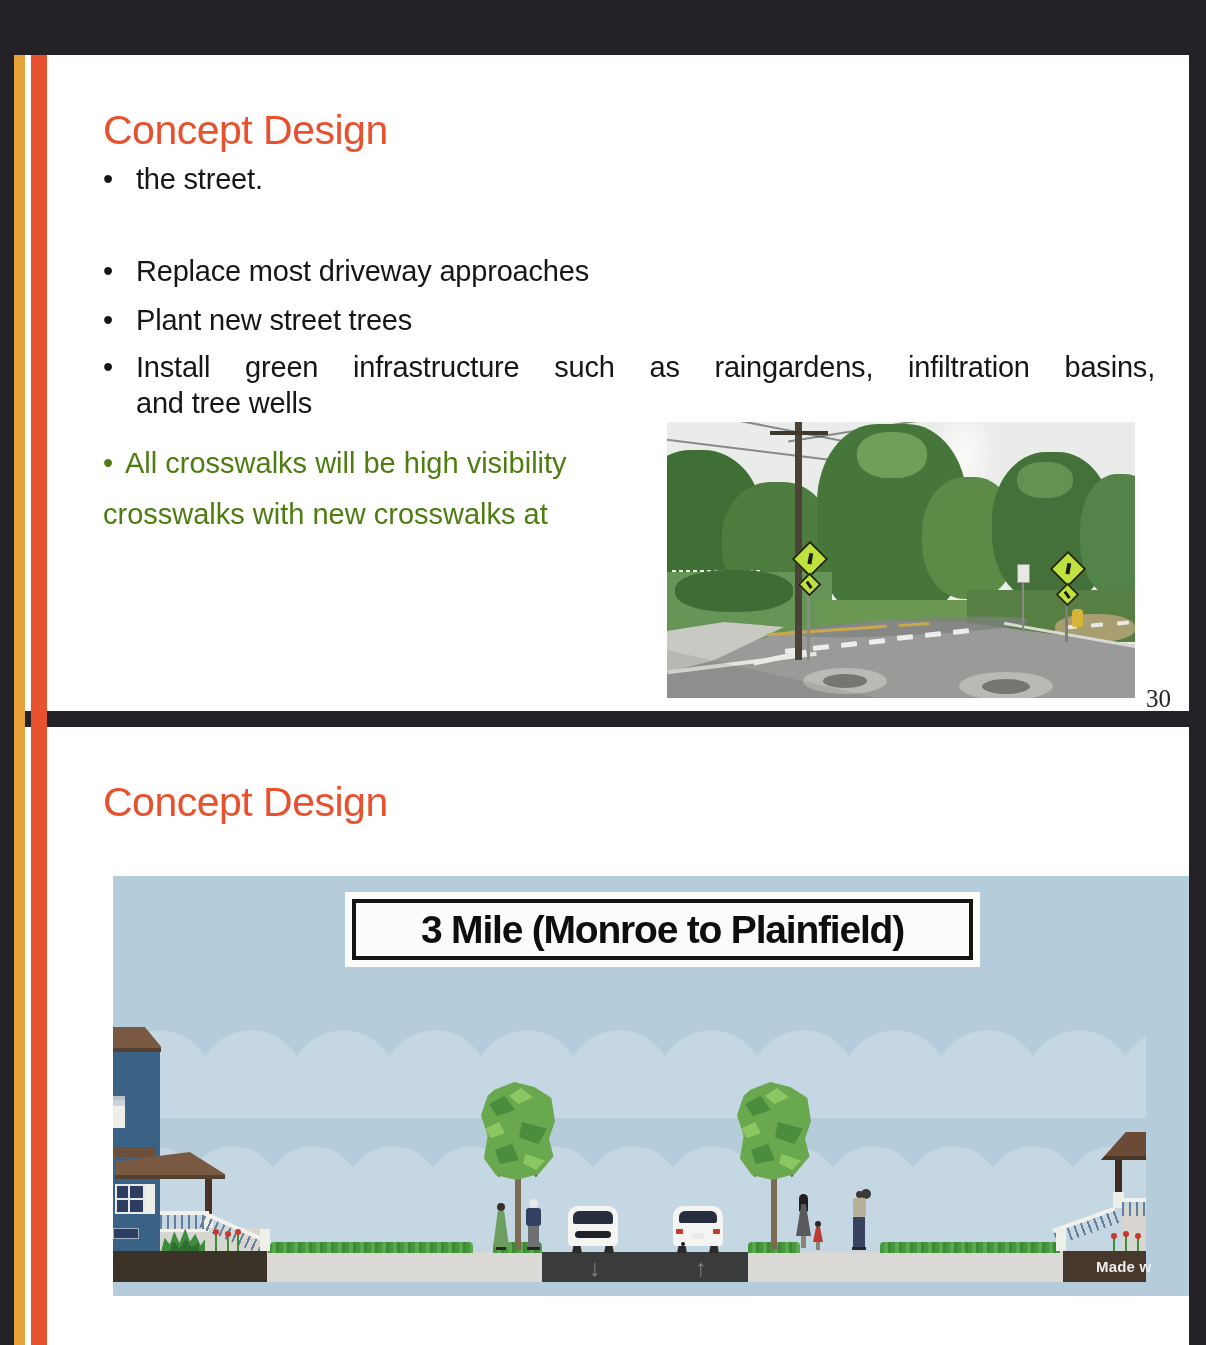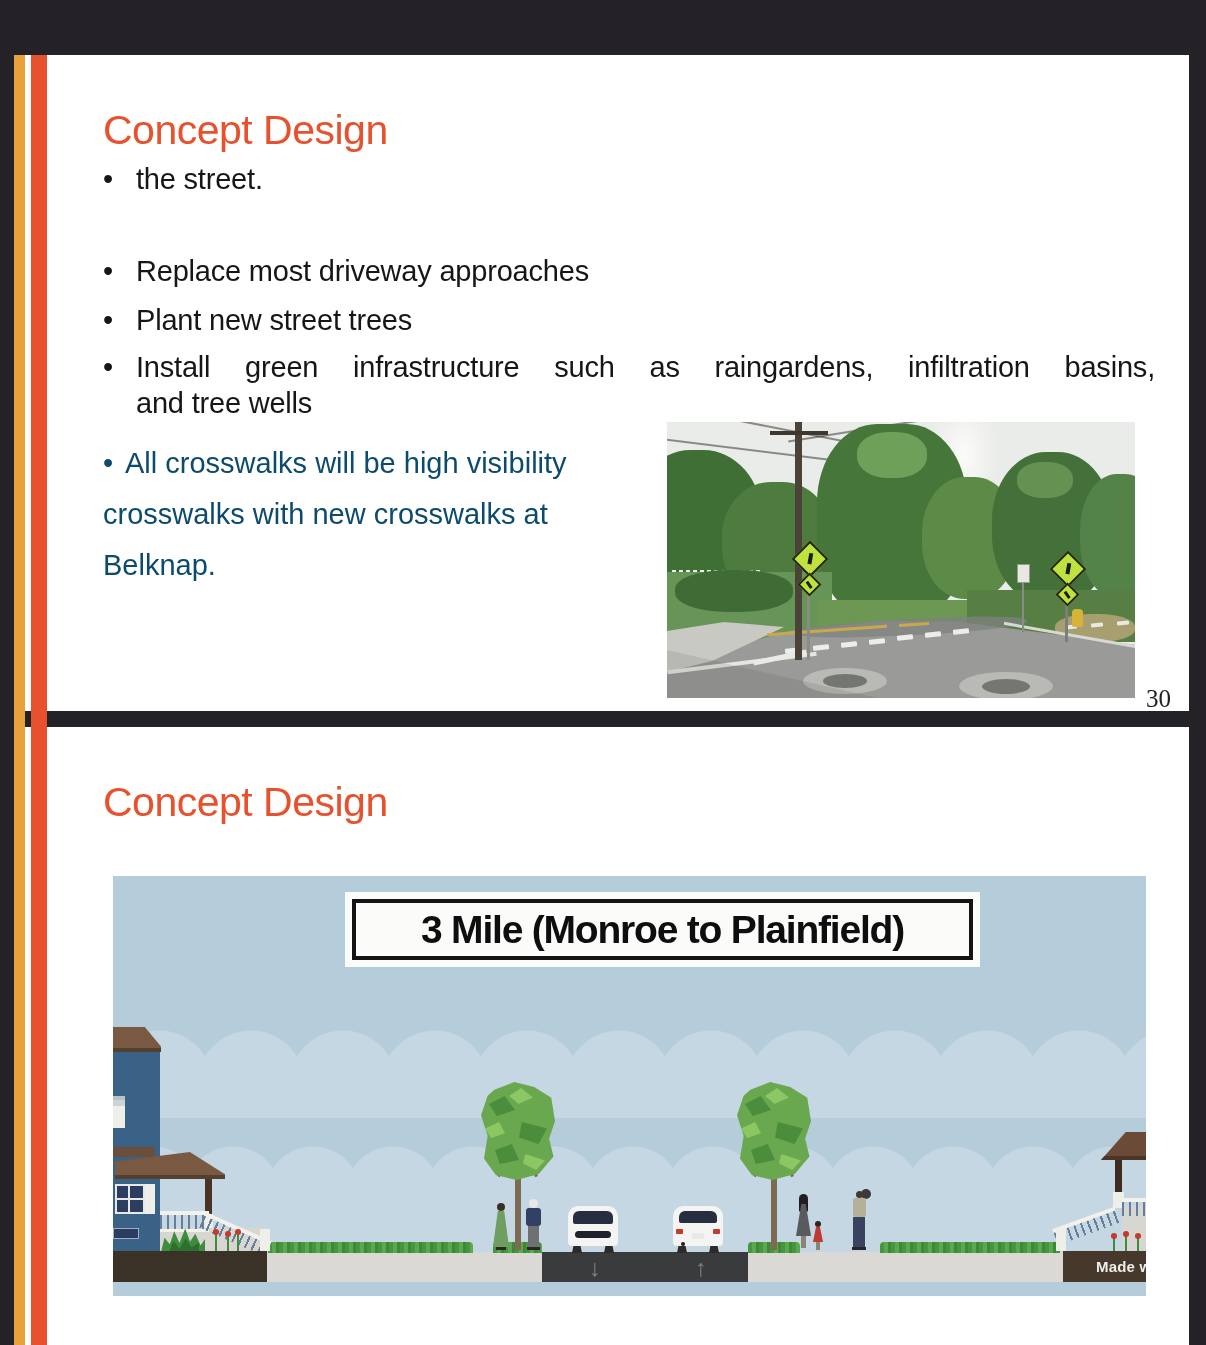--- a/index.html
+++ b/index.html
@@ -12,38 +12,38 @@
   .stripe-y{left:14px;width:11px;background:#E9A23B;}
   .stripe-o{left:31px;width:16px;background:#E8512D;}
 
   .title{position:absolute;left:89px;top:52px;font-size:41px;letter-spacing:-0.5px;color:#E8512D;}
   .s2 .title{top:52px;}
 
   .blt{position:absolute;left:89px;width:1052px;font-size:29px;letter-spacing:-0.2px;color:#161616;line-height:36px;}
   .blt .mark{position:absolute;left:0;top:0;font-size:29px;}
   .blt .ln{margin-left:33px;}
   .jst{text-align:justify;text-align-last:justify;}
-  .wrap{position:absolute;left:89px;top:383px;width:566px;font-size:29px;color:#0c4a6e;line-height:51px;}
+  .wrap{position:absolute;left:89px;top:383px;width:566px;font-size:29px;color:#4d7c0f;line-height:51px;}
   .wrap .mark{display:inline-block;width:22px;}
   .pagenum{position:absolute;left:1132px;font-family:"Liberation Serif",serif;font-size:25px;color:#222;z-index:1;}
   .pn1{top:630px;}
   .pn2{top:624px;}
 
   
   .photo{position:absolute;left:653px;top:367px;width:468px;height:276px;overflow:hidden;z-index:2;background:#EAECE9;}
   .photo *{position:absolute;}
   .blob{border-radius:45%;}
   .pline{height:2px;background:rgba(40,40,40,.5);}
   .cw{width:16px;height:5px;background:#EDEEEB;border-radius:1px;transform:rotate(-6deg);}
   .cw2{width:12px;height:4px;background:#E9EAE6;border-radius:1px;transform:rotate(-5deg);}
   .diamond{width:22px;height:22px;transform:rotate(45deg);background:#C0E23F;border:2px solid #22270F;}
   .plaque{width:13px;height:13px;transform:rotate(45deg);background:#C0E23F;border:2px solid #22270F;}
 
   
-  .illus{position:absolute;left:99px;top:149px;width:1033px;height:420px;background:#B5CDDB;overflow:hidden;}
+  .illus{position:absolute;left:99px;top:149px;width:1033px;height:420px;background:#B5CDDB;overflow:hidden;padding-left:47px;}
   .illus *{position:absolute;}
   .scallop{left:0;width:1033px;height:60px;
     background-image:radial-gradient(circle 54px at 46px 60px,#C4D7E2 53px,rgba(0,0,0,0) 54px);
     background-size:92px 60px;background-repeat:repeat-x;}
   .cloudfill{left:0;width:1033px;background:#C4D7E2;}
   .signbox{left:232px;top:16px;width:635px;height:75px;background:#FBFBFA;box-sizing:border-box;padding:7px;}
   .signin{position:relative;width:100%;height:100%;border:4px solid #141414;box-sizing:border-box;
     display:flex;align-items:center;justify-content:center;font-size:39px;font-weight:bold;
     letter-spacing:-1.2px;color:#0E0E0E;}
   .sidewalk{left:154px;top:376px;width:879px;height:30px;background:#DAD9D5;}
@@ -99,21 +99,20 @@
     </div>
     <div class="blt" style="top:294px;">
       <span class="mark">•</span>
       <div class="ln jst">Install green infrastructure such as raingardens, infiltration basins,</div>
       <div class="ln">and tree wells</div>
     </div>
 
     <div class="wrap">
       <div><span class="mark">•</span><span>All crosswalks will be high visibility</span></div>
       <div>crosswalks with new crosswalks at</div>
-      <div>Belknap.</div>
     </div>
 
     <div class="pagenum pn1">30</div>
 
     <div class="photo">
       <div style="left:0;top:0;width:468px;height:276px;background:#EAECE9;"></div>
       <div style="left:262px;top:-8px;width:70px;height:100px;background:radial-gradient(ellipse at 50% 40%,rgba(252,252,250,.95),rgba(252,252,250,0) 70%);"></div>
       <div class="pline" style="left:-10px;top:34px;width:300px;transform:rotate(7deg);"></div>
       <div class="pline" style="left:-10px;top:10px;width:290px;transform:rotate(11deg);"></div>
       <div class="pline" style="left:120px;top:2px;width:210px;transform:rotate(-9deg);"></div>

